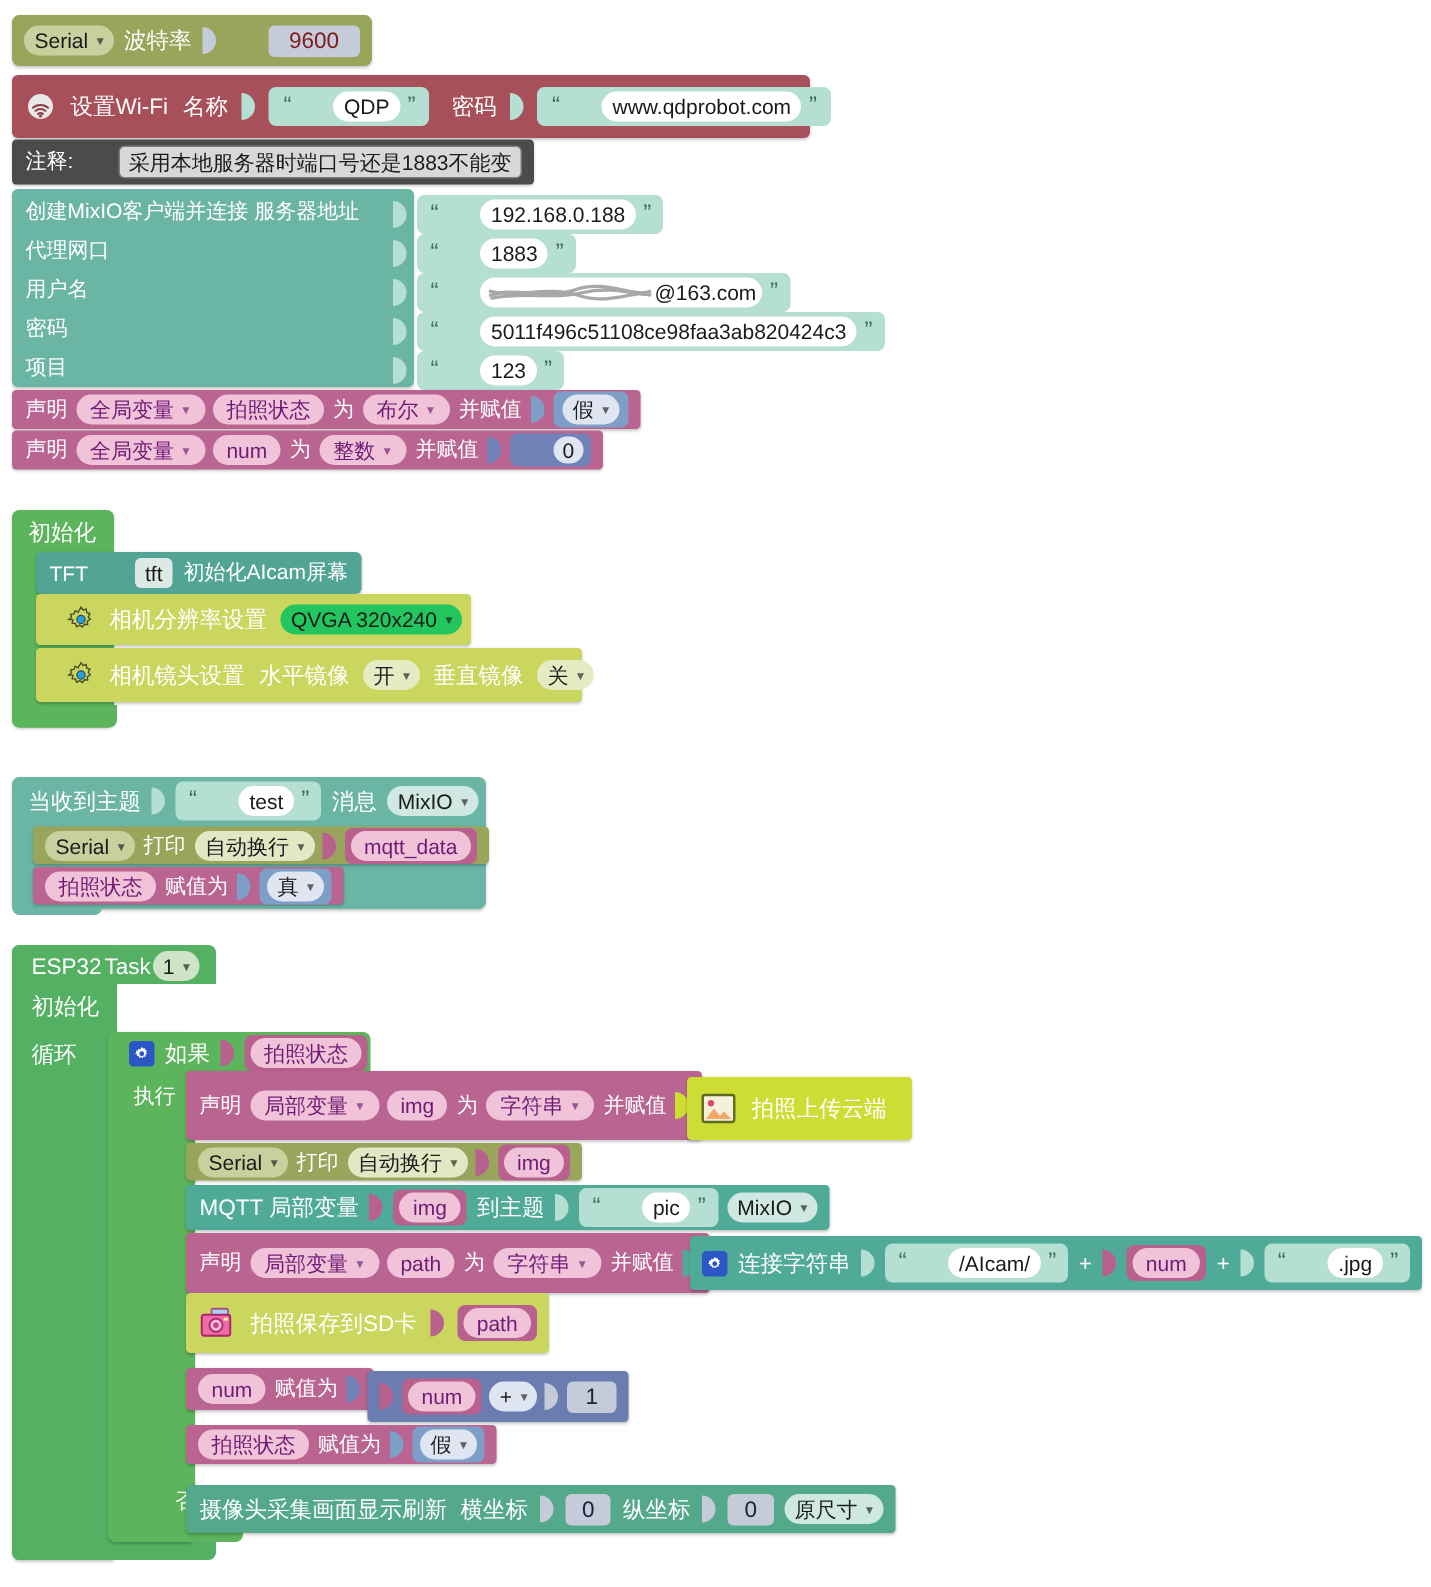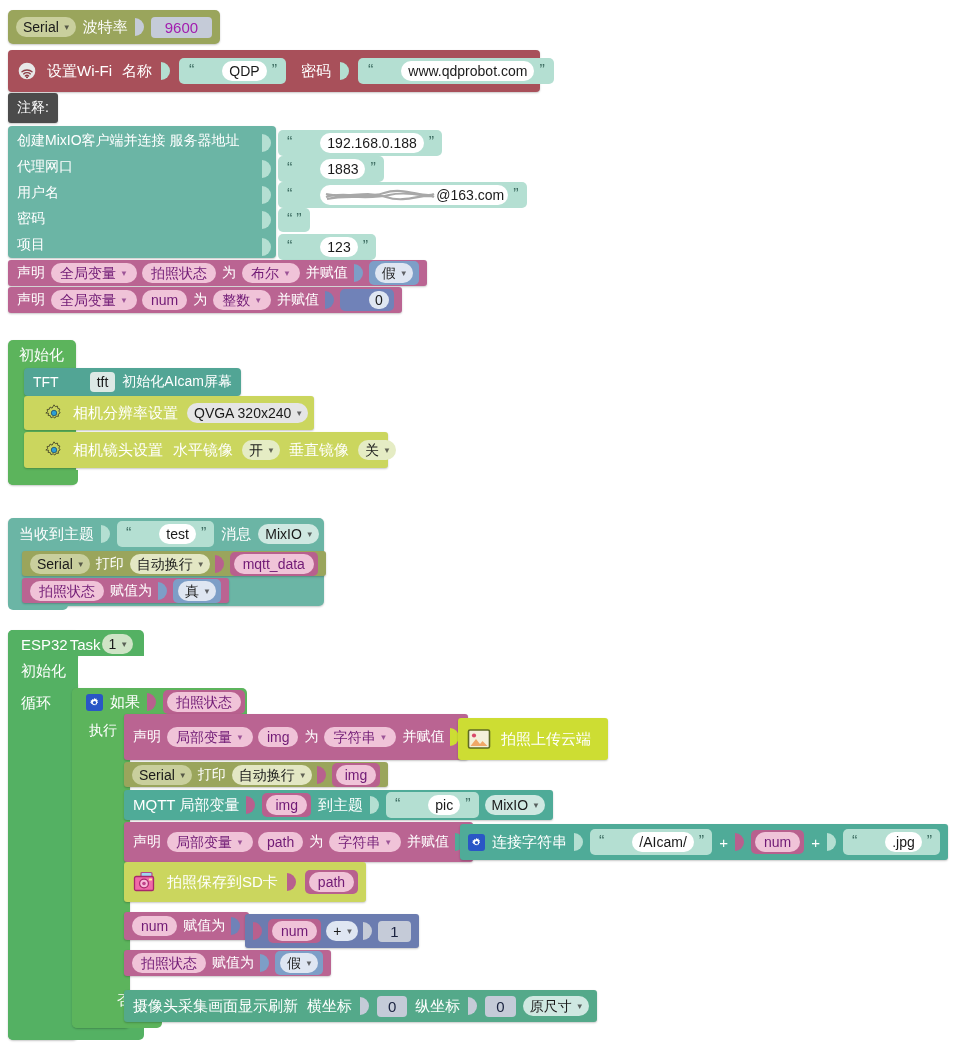--- a/index.html
+++ b/index.html
@@ -105,21 +105,21 @@
 <div id="canvas">
 
   <div class="blk c-serial shadow" style="left:8px; top:10px; height:34px; border-radius:5px 5px 5px 5px;">
     <div class="row">
       <span class="dd" style="background:#c9cf9d;">
         <span>Serial</span>
         <span class="caret">▼</span>
       </span>
       <span class="lbl">波特率</span>
       <span class="plug" style="background:#c5cbd8;"></span>
-      <span class="rep num" style="background:#c5cbd8;color:#a21caf;padding:2px 14px;border-radius:4px;">9600</span>
+      <span class="rep num" style="background:#c5cbd8;color:#7f1d1d;padding:2px 14px;border-radius:4px;margin-left:28px;">9600</span>
     </div>
   </div>
 
   <div class="blk c-wifi shadow" style="left:8px; top:50px; height:42px; width:532px; border-radius:4px;">
     <div class="row" style="gap:8px;">
       <svg class="icon-sq" viewBox="0 0 24 24">
         <circle cx="12" cy="12" r="10" fill="#e8e8e8"></circle>
         <path d="M6 13c3-3 9-3 12 0" stroke="#8c3d46" stroke-width="1.6" fill="none" stroke-linecap="round"></path>
         <path d="M8 15.5c2-2 6-2 8 0" stroke="#8c3d46" stroke-width="1.6" fill="none" stroke-linecap="round"></path>
         <path d="M10 18c1.2-1.2 2.8-1.2 4 0" stroke="#8c3d46" stroke-width="1.6" fill="none" stroke-linecap="round"></path>
@@ -139,20 +139,21 @@
         <span class="quote">“</span>
         <span class="field">www.qdprobot.com</span>
         <span class="quote">”</span>
       </span>
     </div>
   </div>
 
   <div class="blk c-comment shadow" style="left:8px; top:93px; height:30px; border-radius:3px;">
     <div class="row" style="gap:5px;">
       <span class="lbl" style="font-size:14px;">注释:</span>
+      <span class="field" style="background:#d8d8d8;border:1px solid #7a7a7a;border-radius:4px;padding:1px 6px;font-size:14px;">采用本地服务器时端口号还是1883不能变</span>
     </div>
   </div>
 
   <div class="c-mixio shadow" style="position:absolute;left:8px;top:126px;width:268px;height:132px;border-radius:4px;"></div>
 
   <div class="blk" style="left:8px;top:128px;height:26px;padding-left:8px;">
     <span class="lbl" style="font-size:14px;">创建MixIO客户端并连接 服务器地址</span>
   </div>
   <div class="row" style="position:absolute;left:262px;top:130px;">
     <span class="plug" style="background:#b4dfd2;"></span>
@@ -192,20 +193,21 @@
     </span>
   </div>
 
   <div class="blk" style="left:8px;top:206px;height:26px;padding-left:8px;">
     <span class="lbl" style="font-size:14px;">密码</span>
   </div>
   <div class="row" style="position:absolute;left:262px;top:208px;">
     <span class="plug" style="background:#b4dfd2;"></span>
     <span class="rep str" style="padding:3px 9px;">
       <span class="quote">“</span>
+      <span class="field">5011f496c51108ce98faa3ab820424c3</span>
       <span class="quote">”</span>
     </span>
   </div>
 
   <div class="blk" style="left:8px;top:232px;height:26px;padding-left:8px;">
     <span class="lbl" style="font-size:14px;">项目</span>
   </div>
   <div class="row" style="position:absolute;left:262px;top:234px;">
     <span class="plug" style="background:#b4dfd2;"></span>
     <span class="rep str" style="padding:3px 9px;">
@@ -274,21 +276,21 @@
     </div>
   </div>
 
   <div class="blk c-cam shadow" style="left:24px;top:396px;height:34px;width:290px;border-radius:3px;color:#ffffff;">
     <div class="row" style="gap:8px;">
       <svg class="gear" viewBox="0 0 24 24" style="margin-left:12px;">
         <path d="M12 2.2l1.6 2.2 2.6-.7.3 2.7 2.6.9-1.3 2.4 1.6 2.2-2.3 1.4.2 2.7-2.7-.2-1.5 2.3-2.2-1.6-2.4 1.3-.9-2.6-2.7-.3.7-2.6L2.2 12l2.2-1.6-.7-2.6 2.7-.3.9-2.6 2.4 1.3z" fill="#cbd65e" stroke="#4a4a2a" stroke-width="1.1"></path>
         <circle cx="12" cy="12" r="3.3" fill="#2a9fd6" stroke="#24506b" stroke-width="1"></circle>
       </svg>
       <span class="lbl">相机分辨率设置</span>
-      <span class="dd" style="background:#e5e5e5;">
+      <span class="dd" style="background:#22c55e;">
         <span>QVGA 320x240</span>
         <span class="caret">▼</span>
       </span>
     </div>
   </div>
 
   <div class="blk c-cam shadow" style="left:24px;top:432px;height:36px;width:364px;border-radius:3px;color:#ffffff;">
     <div class="row" style="gap:8px;">
       <svg class="gear" viewBox="0 0 24 24" style="margin-left:12px;">
         <path d="M12 2.2l1.6 2.2 2.6-.7.3 2.7 2.6.9-1.3 2.4 1.6 2.2-2.3 1.4.2 2.7-2.7-.2-1.5 2.3-2.2-1.6-2.4 1.3-.9-2.6-2.7-.3.7-2.6L2.2 12l2.2-1.6-.7-2.6 2.7-.3.9-2.6 2.4 1.3z" fill="#cbd65e" stroke="#4a4a2a" stroke-width="1.1"></path>

